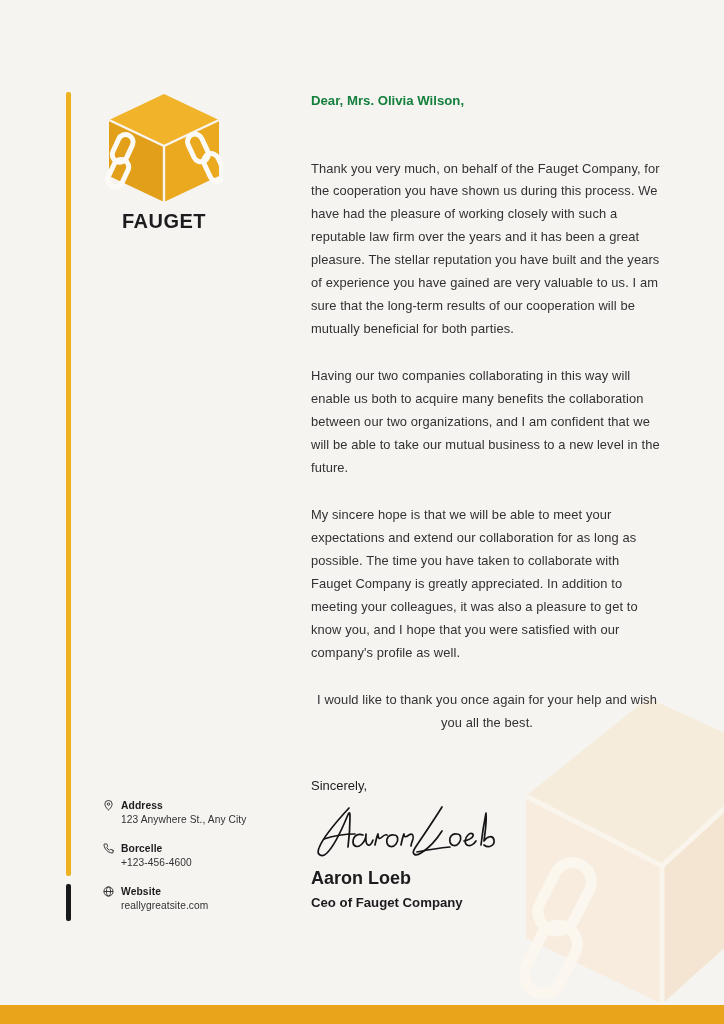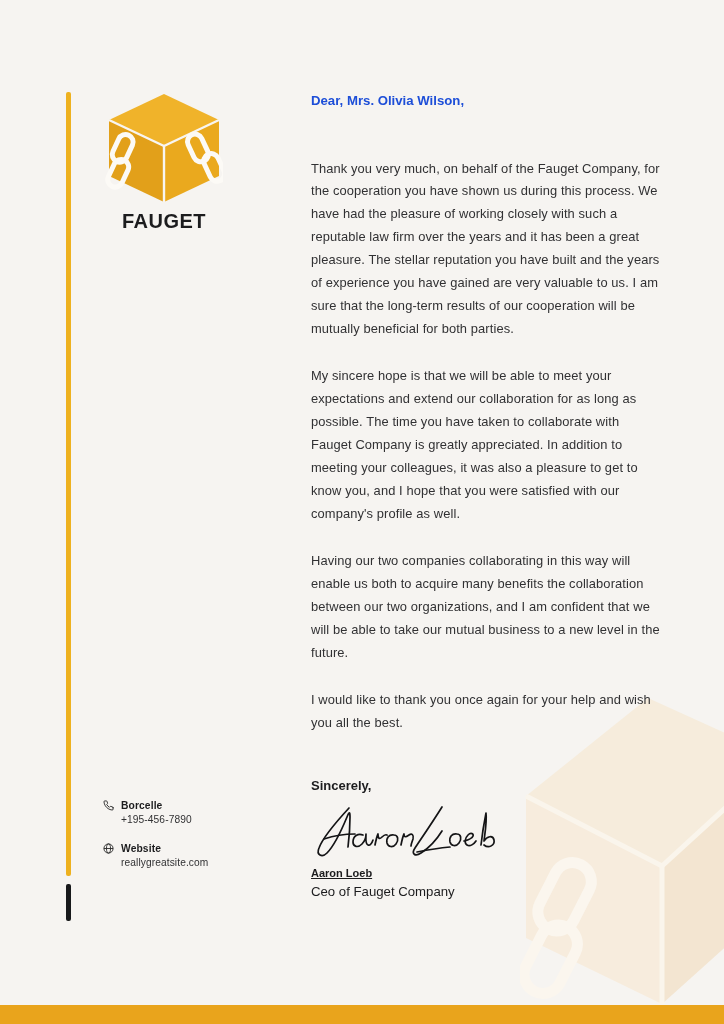--- a/index.html
+++ b/index.html
@@ -80,61 +80,60 @@
   .letter {
     position: absolute;
     left: 311px;
     top: 90px;
     width: 352px;
   }
   .salutation {
     font-size: 13.2px;
     font-weight: 700;
     line-height: 1.63;
-    color: #1d4ed8;
+    color: #15803d;
     margin: 0 0 0 0;
   }
   .body-copy { margin-top: 46px; }
   .para {
     font-size: 12.9px;
     line-height: 1.78;
     color: #313133;
     margin: 12px 0 24px 0;
     letter-spacing: 0.1px;
   }
-  .para:last-child { margin-bottom: 0; }
+  .para:last-child { margin-bottom: 0; text-align: center; }
 
   
   .signature-block {
     position: absolute;
     left: 311px;
     top: 778px;
     width: 300px;
   }
   .sincerely {
     font-size: 13px;
-    font-weight: 700;
+    font-weight: 400;
     color: #1c1c1e;
     margin: 0;
   }
   .sign-script {
     margin: 10px 0 4px 0;
     height: 58px;
   }
   .sign-script svg { display: block; }
   .sign-name {
-    font-size: 11px;
+    font-size: 18px;
     font-weight: 700;
     color: #1c1c1e;
     line-height: 1.55;
-    text-decoration: underline;
   }
   .sign-role {
     font-size: 13.2px;
-    font-weight: 400;
+    font-weight: 700;
     color: #1c1c1e;
     line-height: 1.55;
   }
 
   
   .contact {
     position: absolute;
     left: 103px;
     top: 800px;
     width: 190px;
@@ -219,22 +218,22 @@
     </svg>
     <div class="logo-word">FAUGET</div>
   </div>
 
   <div class="letter">
     <div class="salutation">
       <div>Dear, Mrs. Olivia Wilson,</div>
     </div>
     <div class="body-copy">
       <p class="para">Thank you very much, on behalf of the Fauget Company, for the cooperation you have shown us during this process. We have had the pleasure of working closely with such a reputable law firm over the years and it has been a great pleasure. The stellar reputation you have built and the years of experience you have gained are very valuable to us. I am sure that the long-term results of our cooperation will be mutually beneficial for both parties.</p>
+      <p class="para">Having our two companies collaborating in this way will enable us both to acquire many benefits the collaboration between our two organizations, and I am confident that we will be able to take our mutual business to a new level in the future.</p>
       <p class="para">My sincere hope is that we will be able to meet your expectations and extend our collaboration for as long as possible. The time you have taken to collaborate with Fauget Company is greatly appreciated. In addition to meeting your colleagues, it was also a pleasure to get to know you, and I hope that you were satisfied with our company's profile as well.</p>
-      <p class="para">Having our two companies collaborating in this way will enable us both to acquire many benefits the collaboration between our two organizations, and I am confident that we will be able to take our mutual business to a new level in the future.</p>
       <p class="para">I would like to thank you once again for your help and wish you all the best.</p>
     </div>
   </div>
 
   <div class="signature-block">
     <p class="sincerely">Sincerely,</p>
     <div class="sign-script">
       <svg width="190" height="58" viewBox="0 0 190 58" xmlns="http://www.w3.org/2000/svg">
         <g fill="none" stroke="#141416" stroke-width="1.7" stroke-linecap="round" stroke-linejoin="round">
 
@@ -259,31 +258,43 @@
           <path d="M170,42 C171,33 173,20 175,10 C176,18 174,30 173,38 C176,33 182,32 183,37 C184,42 178,46 173,42"></path>
         </g>
       </svg>
     </div>
     <div class="sign-name">Aaron Loeb</div>
     <div class="sign-role">Ceo of Fauget Company</div>
   </div>
 
   <div class="contact">
 
+    <div class="contact-item">
+      <div class="contact-head">
+        <span class="contact-icon">
+          <svg viewBox="0 0 24 24" fill="none" stroke="currentColor" stroke-width="2">
+            <path d="M12 22s8-7 8-13a8 8 0 1 0-16 0c0 6 8 13 8 13z"></path>
+            <circle cx="12" cy="9" r="2.6"></circle>
+          </svg>
+        </span>
+        <span class="contact-label">Address</span>
+      </div>
+      <div class="contact-value">123 Anywhere St., Any City</div>
+    </div>
 
     <div class="contact-item">
       <div class="contact-head">
         <span class="contact-icon">
           <svg viewBox="0 0 24 24" fill="none" stroke="currentColor" stroke-width="2" stroke-linecap="round" stroke-linejoin="round">
             <path d="M22 16.9v3a2 2 0 0 1-2.2 2 19.8 19.8 0 0 1-8.6-3.1 19.5 19.5 0 0 1-6-6A19.8 19.8 0 0 1 2.1 4.2 2 2 0 0 1 4.1 2h3a2 2 0 0 1 2 1.7c.1 1 .3 1.9.7 2.8a2 2 0 0 1-.5 2.1L8.1 9.8a16 16 0 0 0 6 6l1.2-1.2a2 2 0 0 1 2.1-.5c.9.4 1.8.6 2.8.7a2 2 0 0 1 1.8 2.1z"></path>
           </svg>
         </span>
         <span class="contact-label">Borcelle</span>
       </div>
-      <div class="contact-value">+195-456-7890</div>
+      <div class="contact-value">+123-456-4600</div>
     </div>
 
     <div class="contact-item">
       <div class="contact-head">
         <span class="contact-icon">
           <svg viewBox="0 0 24 24" fill="none" stroke="currentColor" stroke-width="2">
             <circle cx="12" cy="12" r="10"></circle>
             <line x1="2" y1="12" x2="22" y2="12"></line>
             <ellipse cx="12" cy="12" rx="4.4" ry="10"></ellipse>
           </svg>

